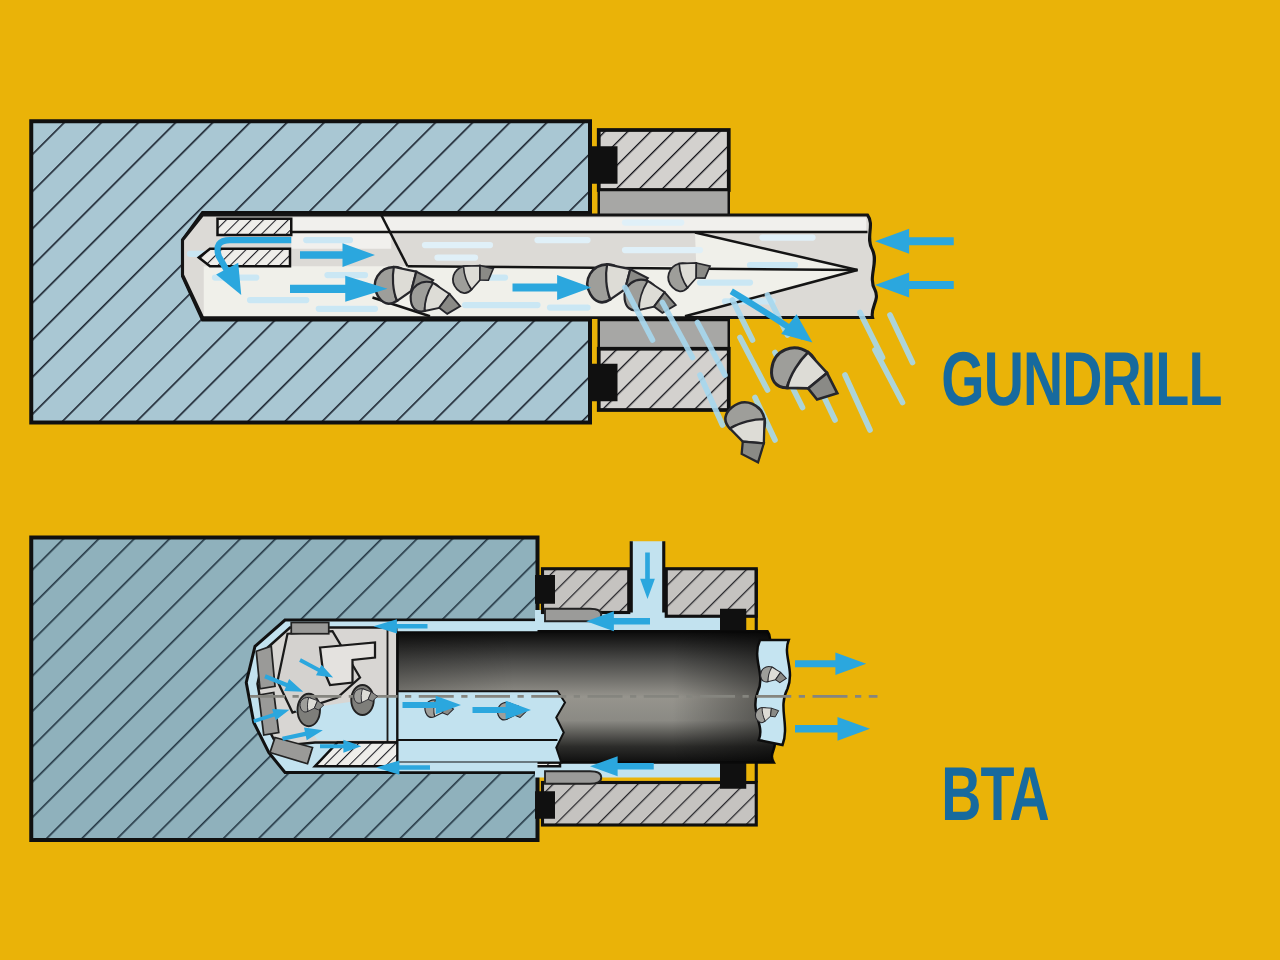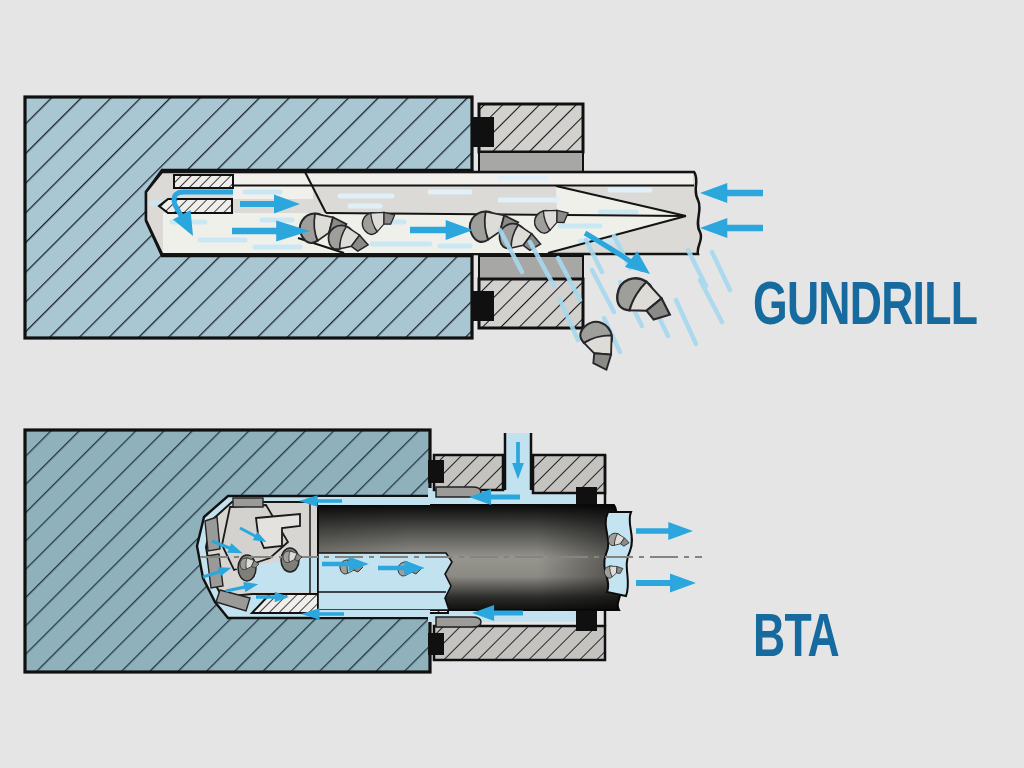--- a/index.html
+++ b/index.html
@@ -1,16 +1,16 @@
 <!DOCTYPE html>
 <html><head>
 <meta charset="utf-8">
 <style>
   html,body{margin:0;padding:0;background:#ffffff;}
-  .stage{position:relative;width:1024px;height:768px;background:#e5e5e5;overflow:hidden;
+  .stage{position:relative;width:1024px;height:768px;background:#eab308;overflow:hidden;
          font-family:"Liberation Sans",sans-serif;}
   .stage svg{position:absolute;left:0;top:0;}
   .diagram-label{position:absolute;color:#176a9e;font-weight:bold;line-height:1;
                  white-space:nowrap;transform:scaleX(.73);transform-origin:0 50%;
                  letter-spacing:-1px;font-family:"Liberation Sans",sans-serif;}
   .label-gundrill{left:753px;top:273px;font-size:61px;}
   .label-bta{left:753px;top:605px;font-size:61px;}
 </style>
 </head>
 <body>

